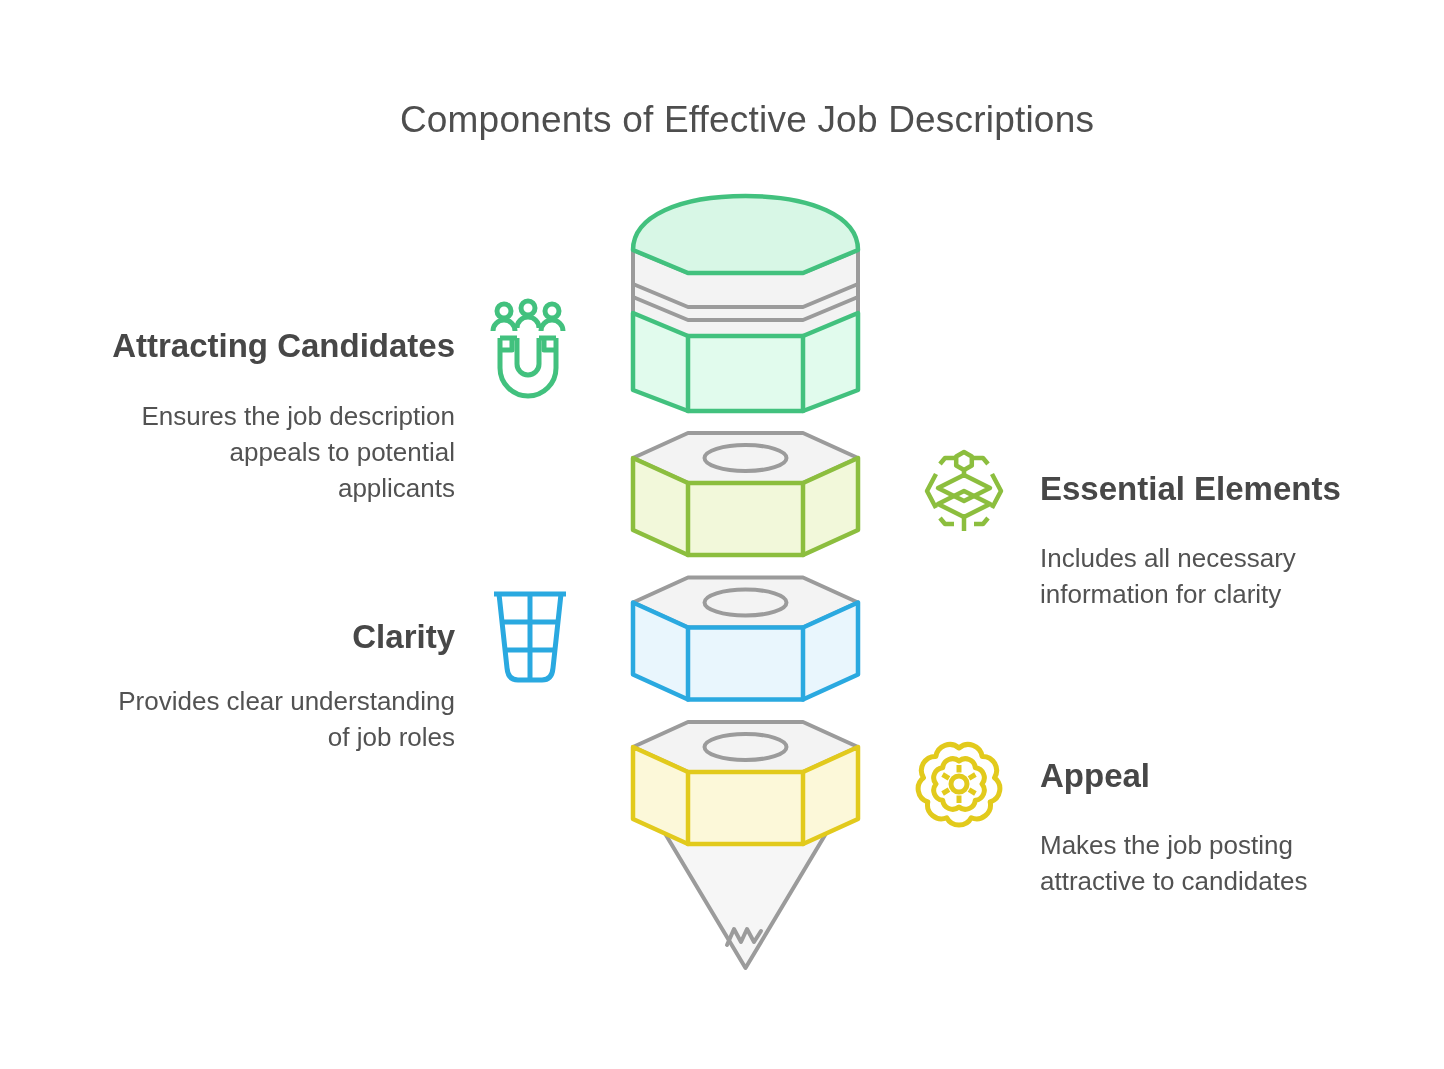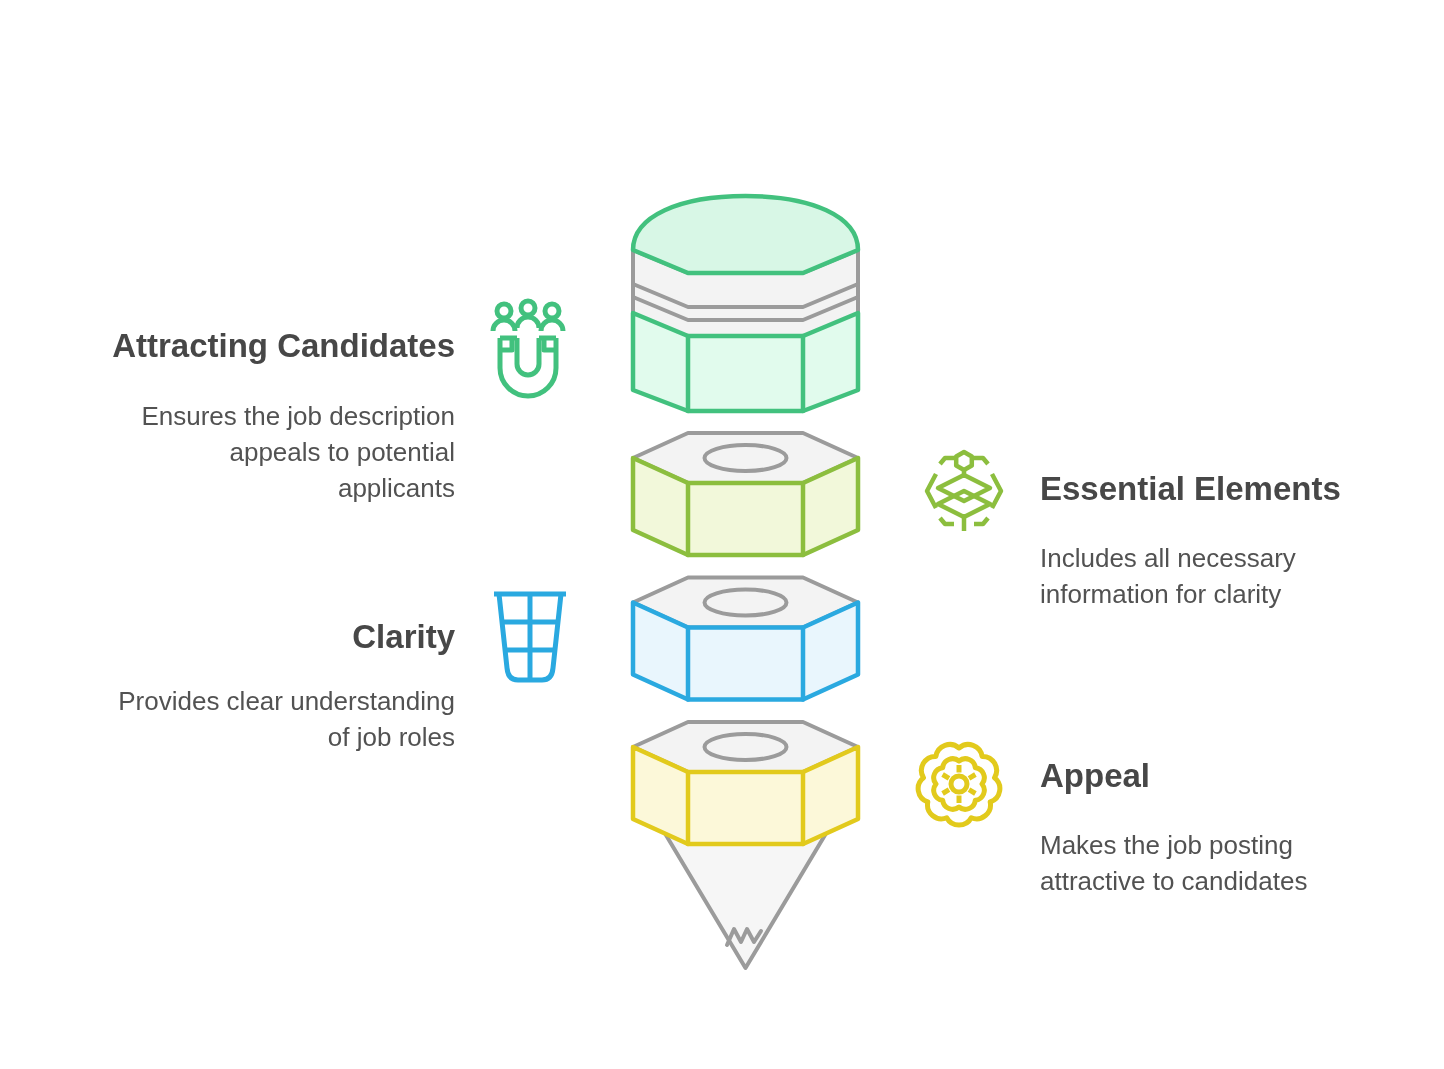--- a/index.html
+++ b/index.html
@@ -50,20 +50,21 @@
   .icon-green *{ stroke:var(--green); }
   .icon-olive *{ stroke:var(--olive); stroke-width:4.5; }
   .icon-blue *{ stroke:var(--blue); }
   .icon-yellow *{ stroke:var(--yellow); }
 </style>
 </head>
 <body>
 
 <div class="canvas">
 
+  <h1 class="title">Components of Effective Job Descriptions</h1>
 
   <svg class="funnel abs" style="left:600px; top:180px;" width="300" height="810" viewBox="600 180 300 810">
 
     <g>
       <path class="cone" d="M642,795 L745.5,968 L849,795 Z"></path>
       <polyline class="gray-line" points="727,945 734,929 741,942 747,929 754,942 761,931"></polyline>
     </g>
 
     <g>
       <path class="gray-face" d="M633,747 L688,722 L803,722 L858,747 L803,772 L688,772 Z"></path>

